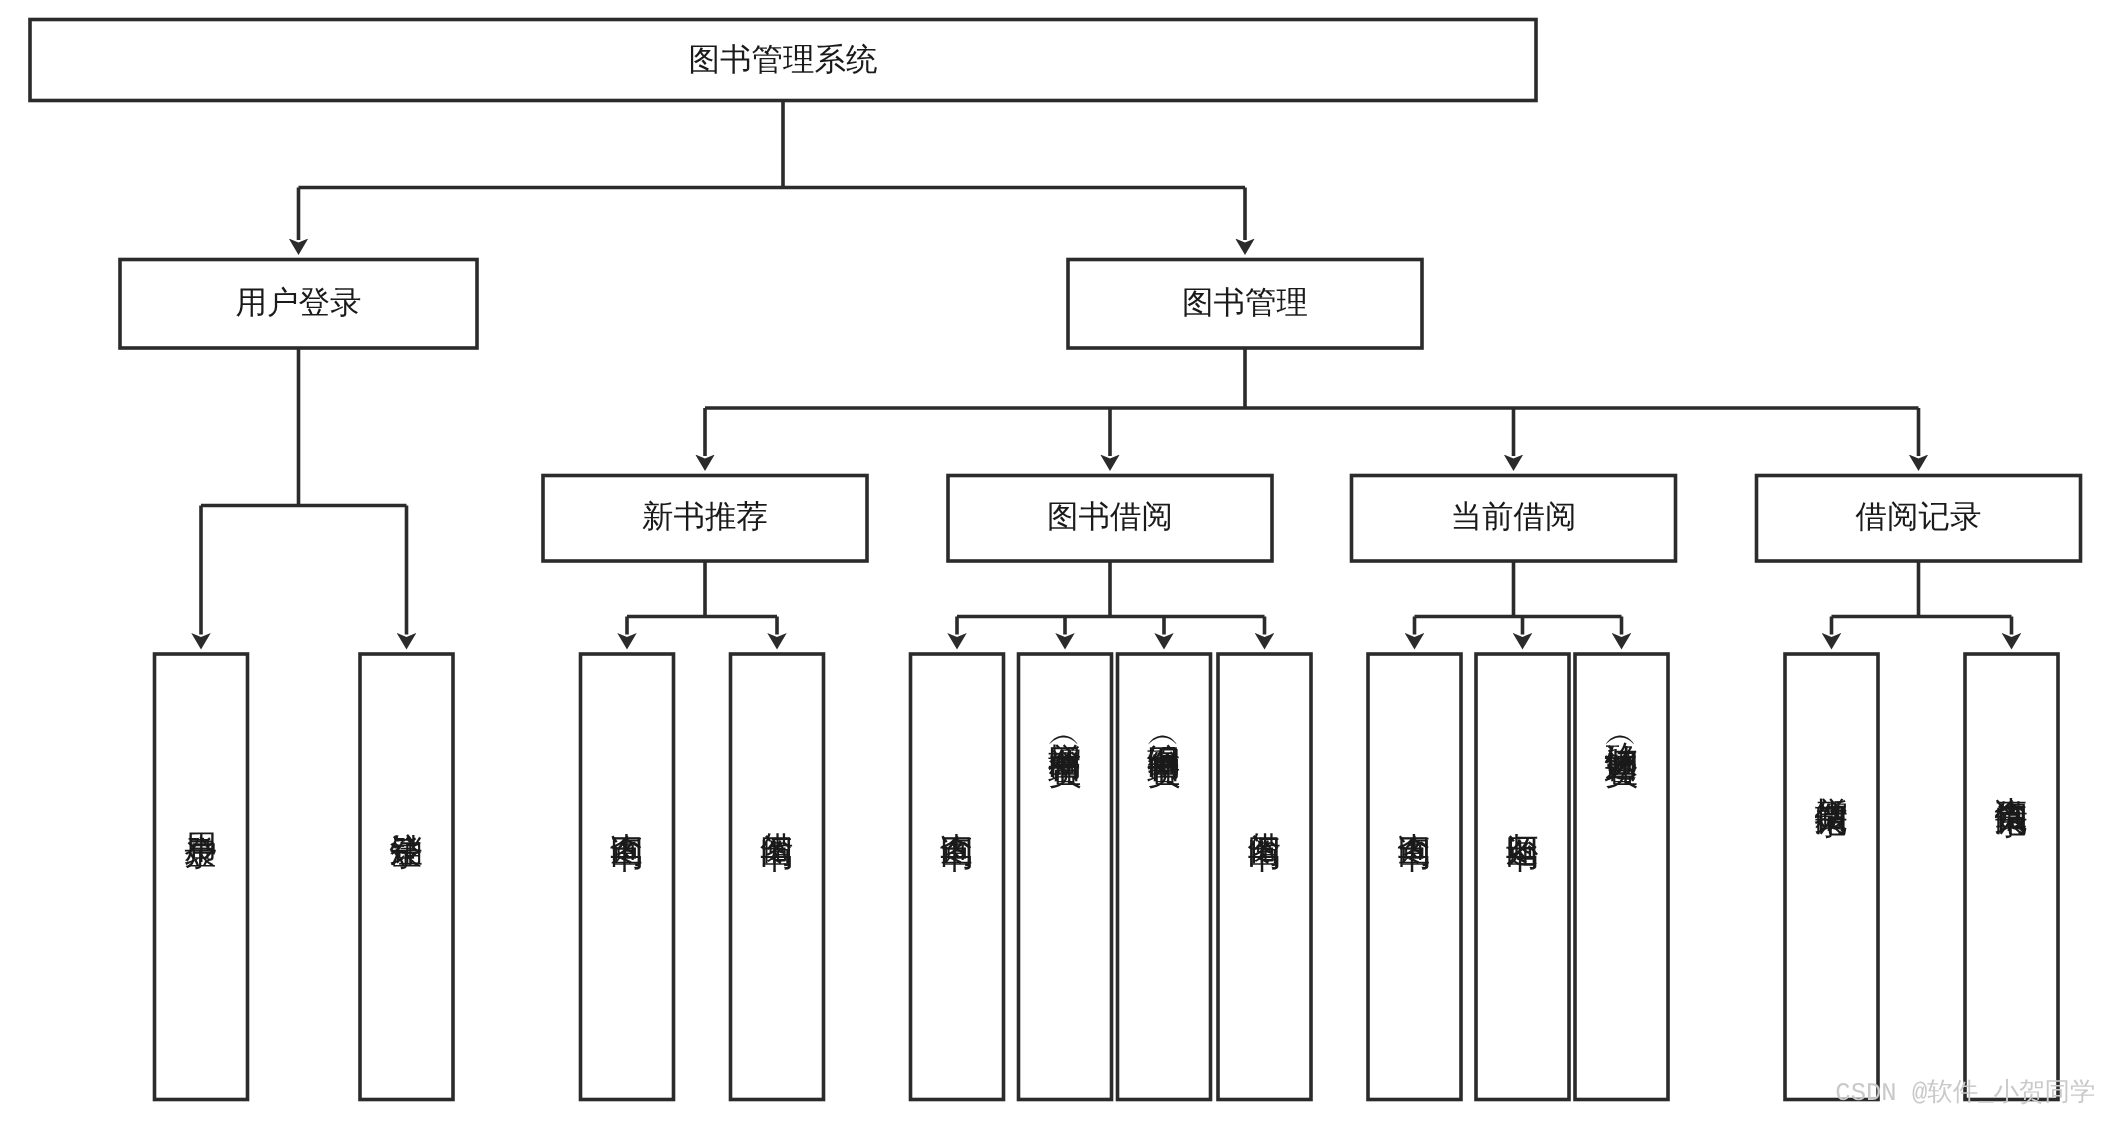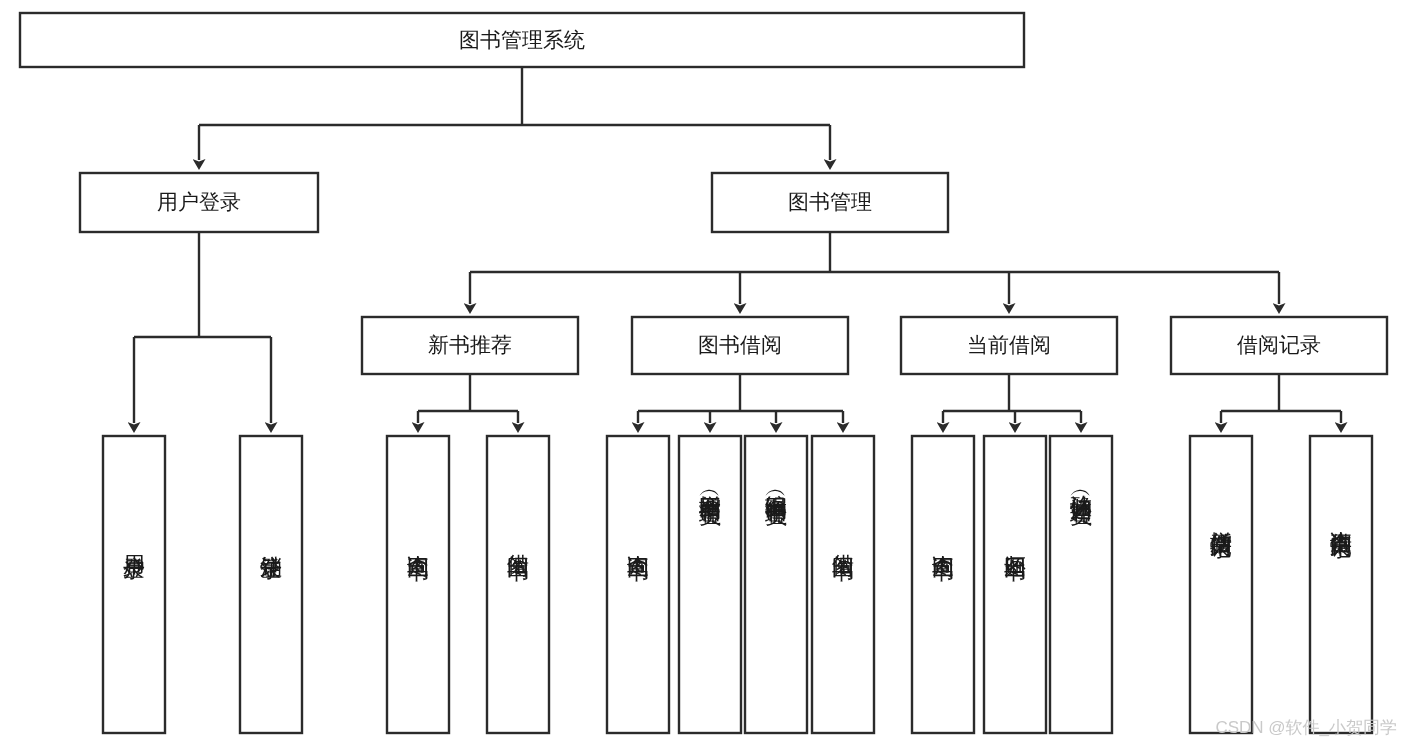--- a/index.html
+++ b/index.html
@@ -61,21 +61,21 @@
     font-size: 22px;
     line-height: 1.08;
     color: #1a1a1a;
     letter-spacing: 1.5px;
     white-space: nowrap;
   }
   .watermark {
     position: absolute;
     right: 8px;
     bottom: 8px;
-    font-family: Liberation Sans, sans-serif;
+    font-family: Liberation Mono, monospace;
     font-size: 17px;
     color: #c9c9c9;
     white-space: nowrap;
   }
 </style>
 </head>
 <body>
 
 <div id="diagram-root">
 

